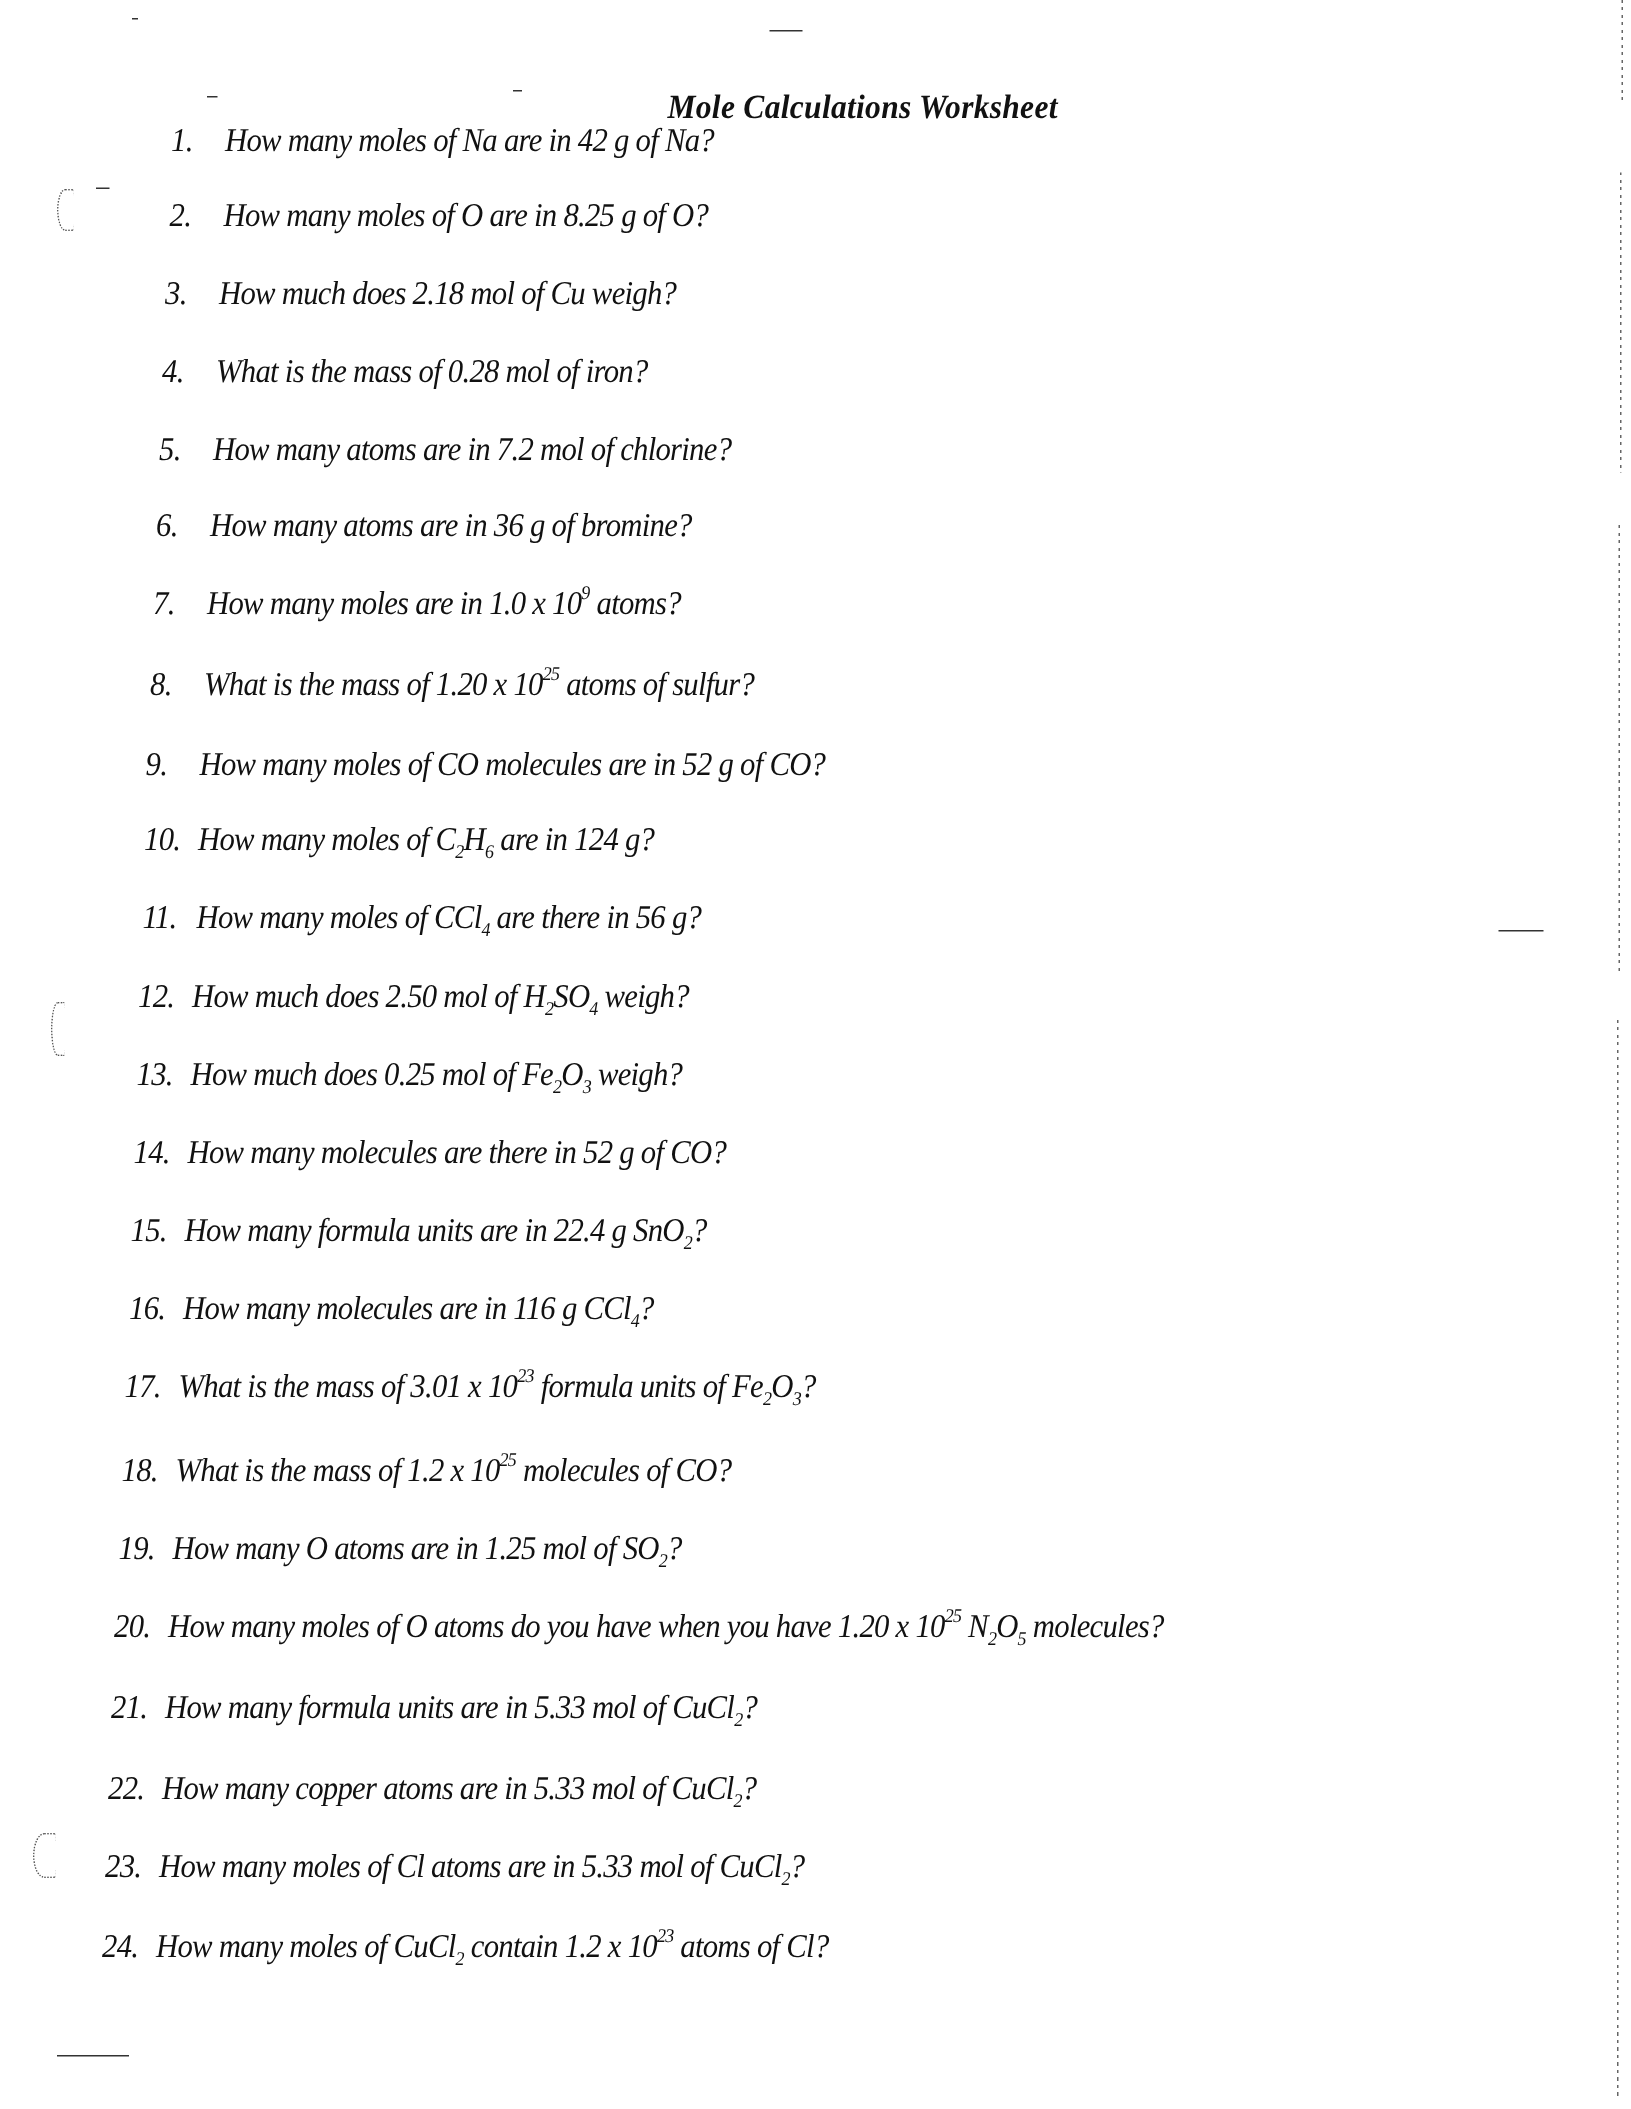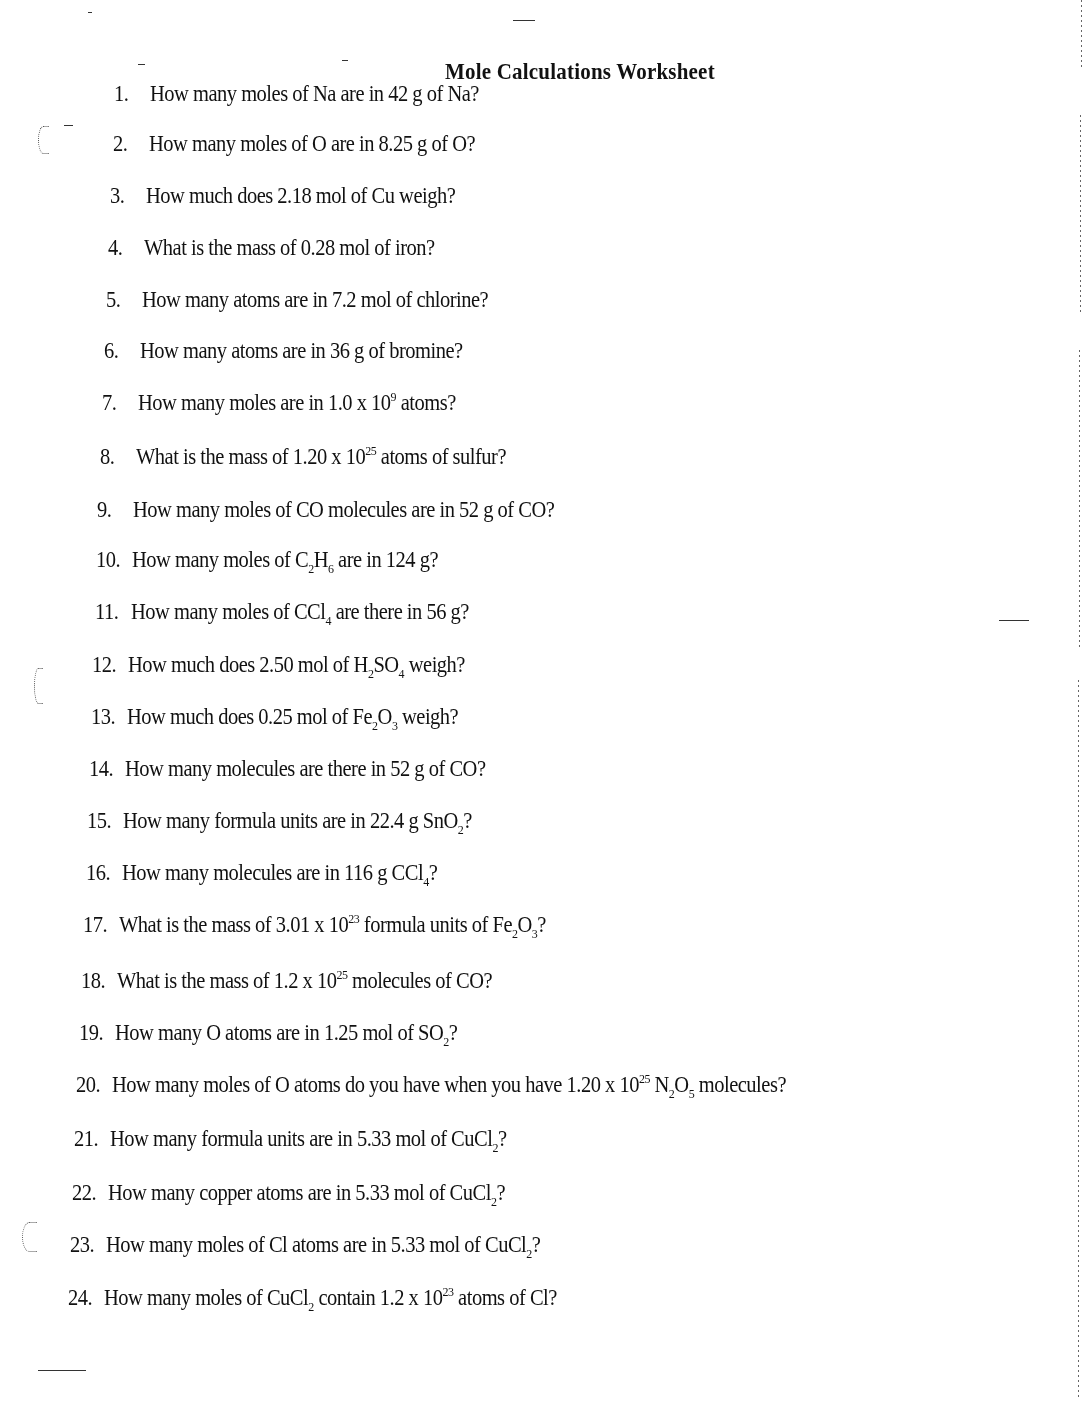--- a/index.html
+++ b/index.html
@@ -14,20 +14,21 @@
       overflow: hidden;
       font-family: "Liberation Serif", "DejaVu Serif", serif;
       color: #111111;
     }
     .page {
       position: absolute;
       left: 0; top: 0;
       width: 1087px;
       height: 1406px;
       background: #ffffff;
+      font-style: italic;
     }
     .title {
       position: absolute;
       left: 445px;
       top: 58px;
       font-size: 21px;
       font-weight: bold;
       letter-spacing: 0.2px;
       transform: scaleY(1.08);
       transform-origin: left top;

